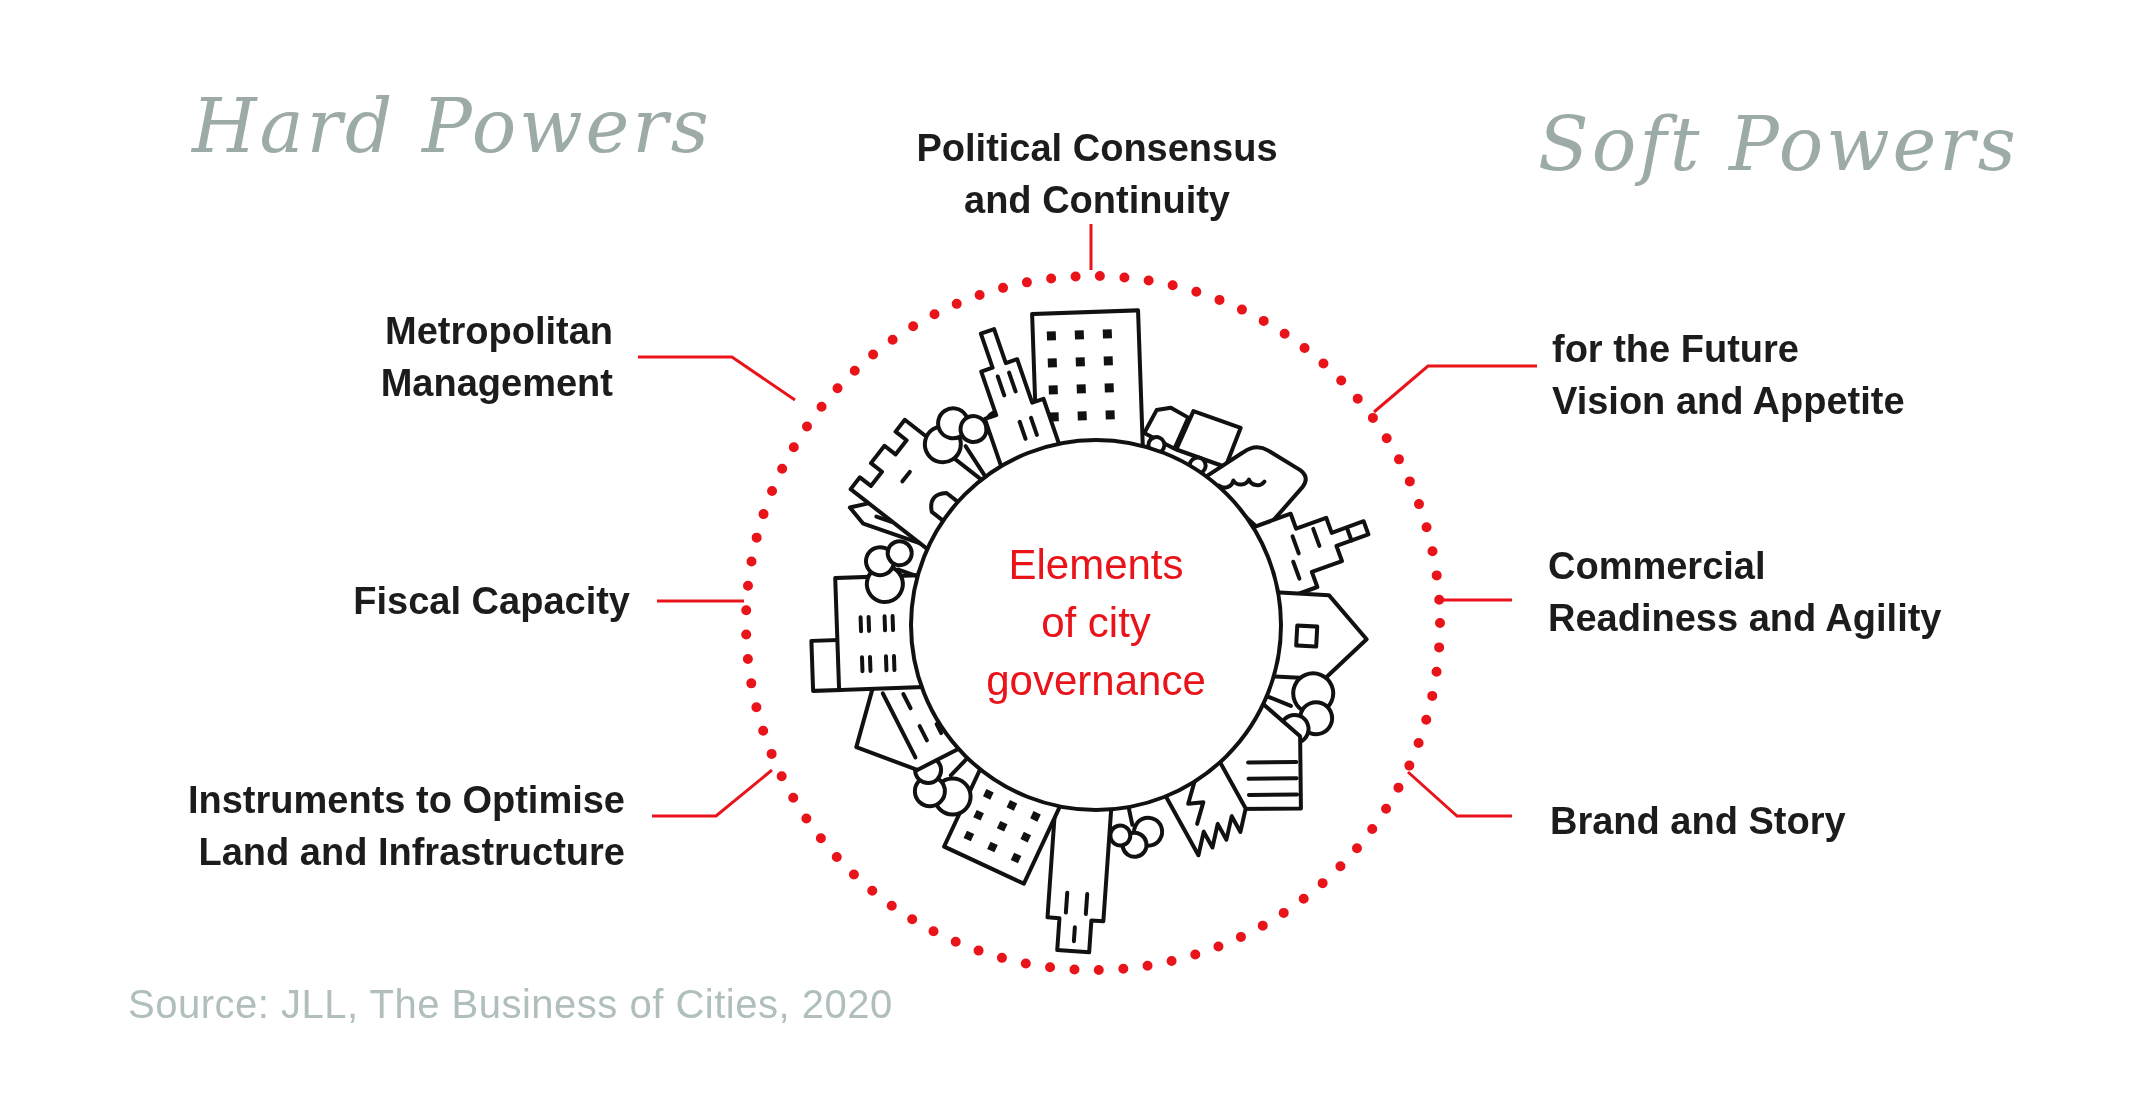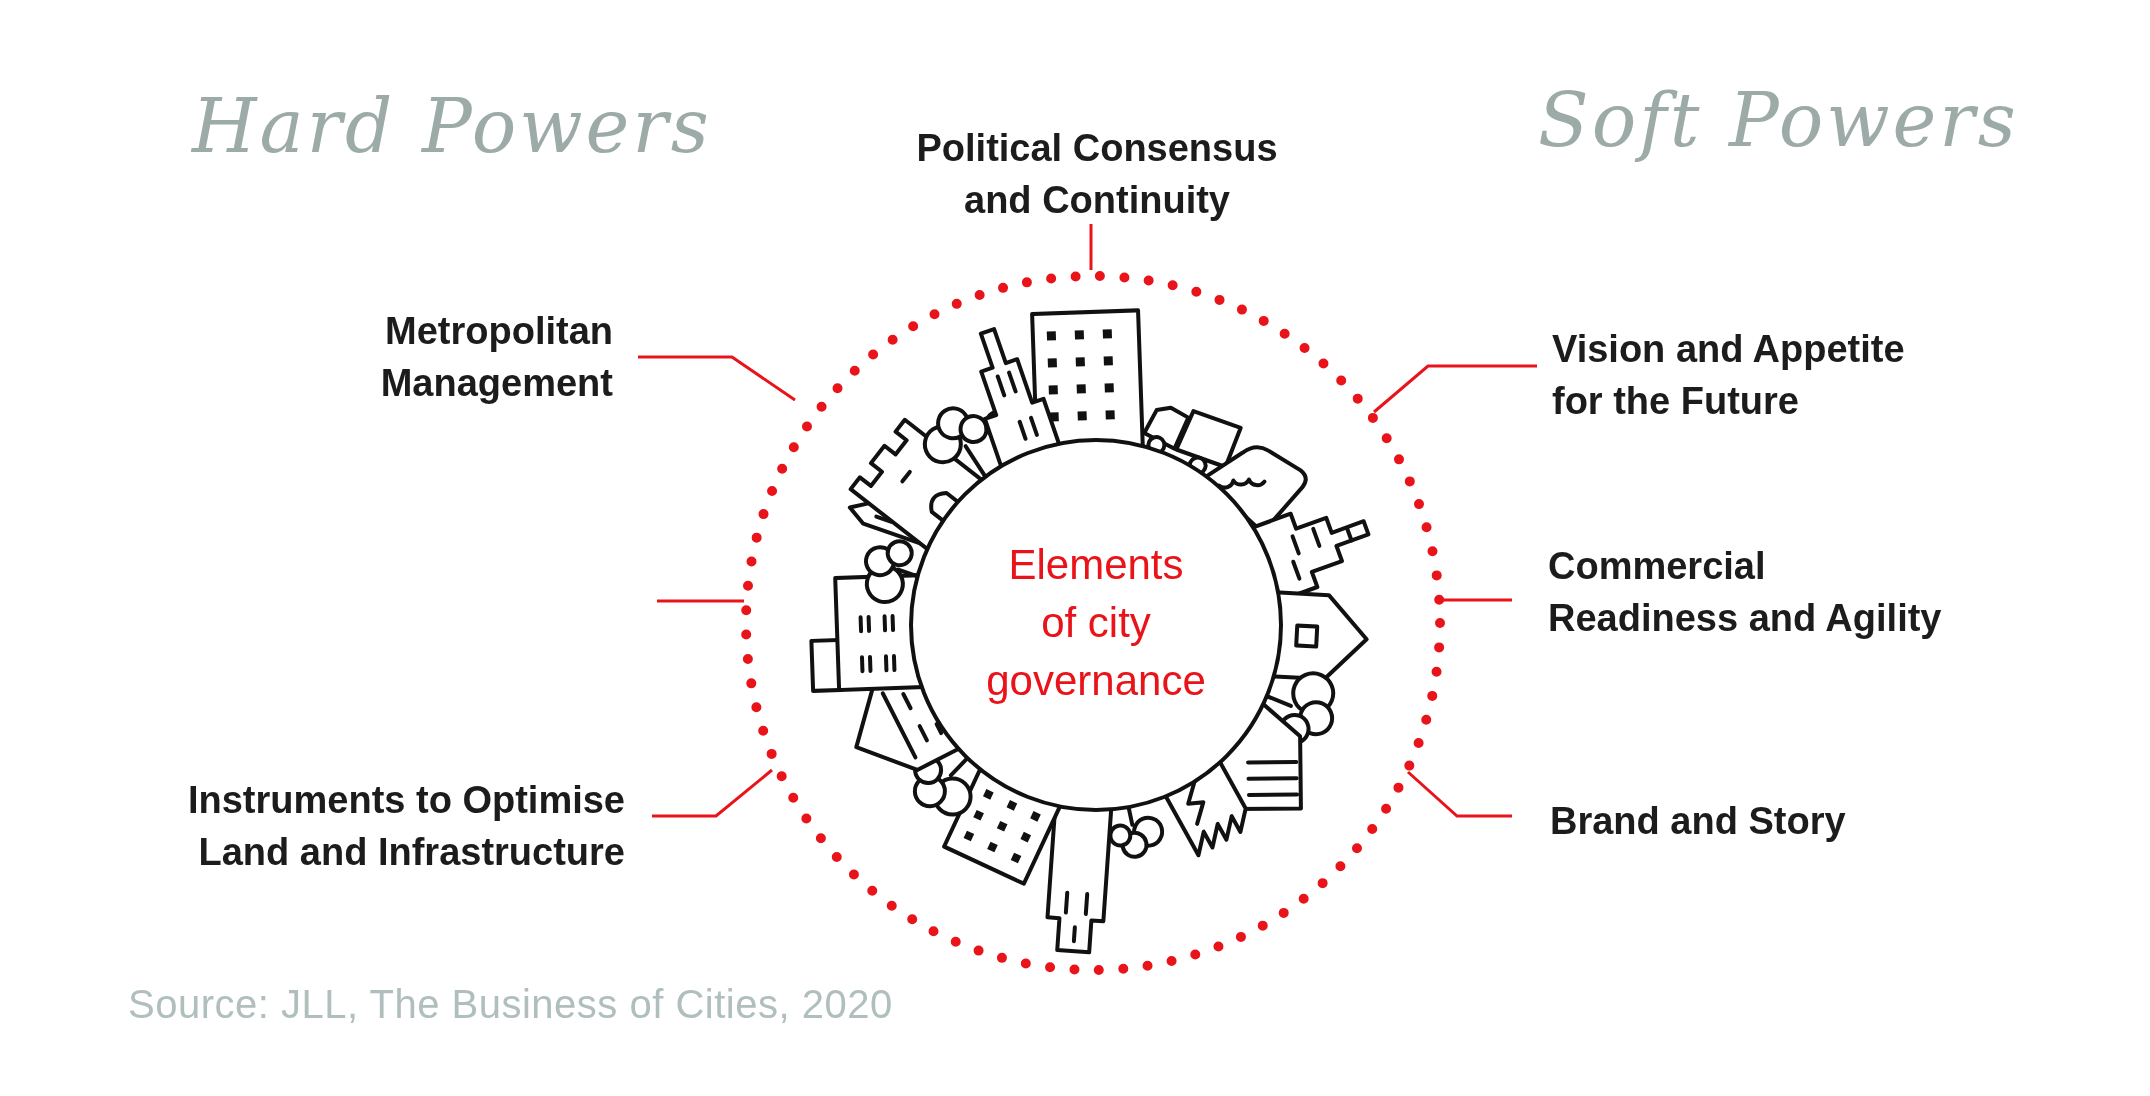--- a/index.html
+++ b/index.html
@@ -171,45 +171,48 @@
       <g transform="rotate(341 1096 625)">
         <path d="M 1058 452 V 394 H 1070 V 348 H 1082 V 312 H 1096 V 348 H 1108 V 394 H 1120 V 452 Z"></path>
         <path d="M 1084 358 V 378 M 1096 358 V 378 M 1090 408 V 426 M 1102 408 V 426" fill="none"></path>
       </g>
     </g>
 
     <circle cx="1096" cy="625" r="185" fill="#ffffff" stroke="#111111" stroke-width="4"></circle>
   </svg>
 
   <div class="script-label" style="left:192px;top:86px;">Hard Powers</div>
-  <div class="script-label" style="left:1538px;top:80px;">Soft Powers</div>
+  <div class="script-label" style="left:1538px;top:104px;">Soft Powers</div>
 
   <div class="center-title">
     <span>Elements</span>
     <span>of city</span>
     <span>governance</span>
   </div>
 
   <div class="label align-center" style="left:1097px;top:122px;transform:translateX(-50%);text-align:center;">
     <span>Political Consensus</span>
     <span>and Continuity</span>
   </div>
 
   <div class="label align-right" style="right:1537px;top:305px;">
     <span>Metropolitan</span>
     <span>Management</span>
   </div>
+  <div class="label align-right" style="right:1520px;top:575px;">
+    <span>Fiscal Capacity</span>
+  </div>
   <div class="label align-right" style="right:1525px;top:766px;margin-top:8px;">
     <span>Instruments to Optimise</span>
     <span>Land and Infrastructure</span>
   </div>
 
   <div class="label" style="left:1552px;top:323px;">
+    <span>for the Future</span>
     <span>Vision and Appetite</span>
-    <span>for the Future</span>
   </div>
   <div class="label" style="left:1548px;top:540px;">
     <span>Commercial</span>
     <span>Readiness and Agility</span>
   </div>
   <div class="label" style="left:1550px;top:795px;">
     <span>Brand and Story</span>
   </div>
 
   <div class="source-note">Source: JLL, The Business of Cities, 2020</div>

